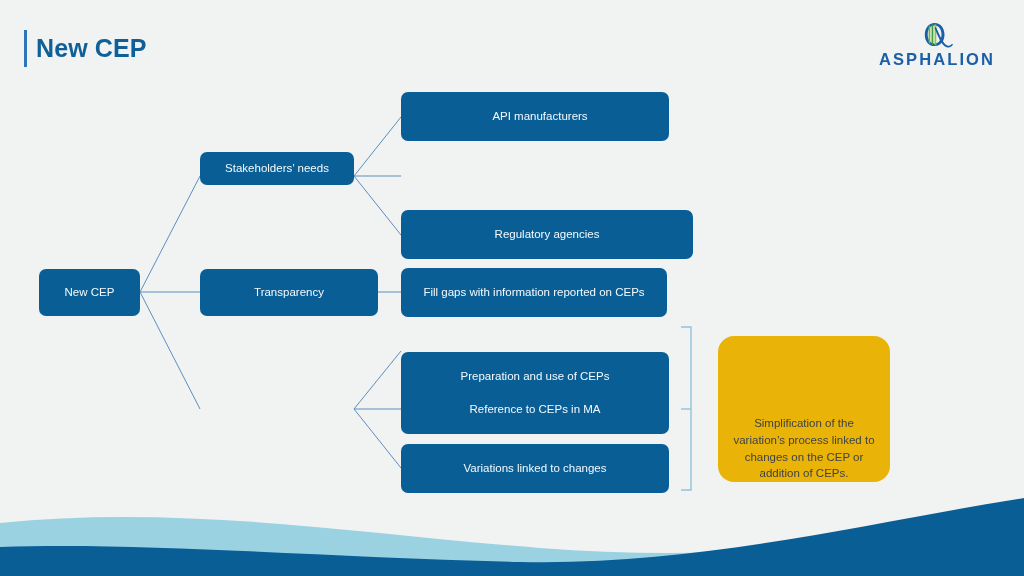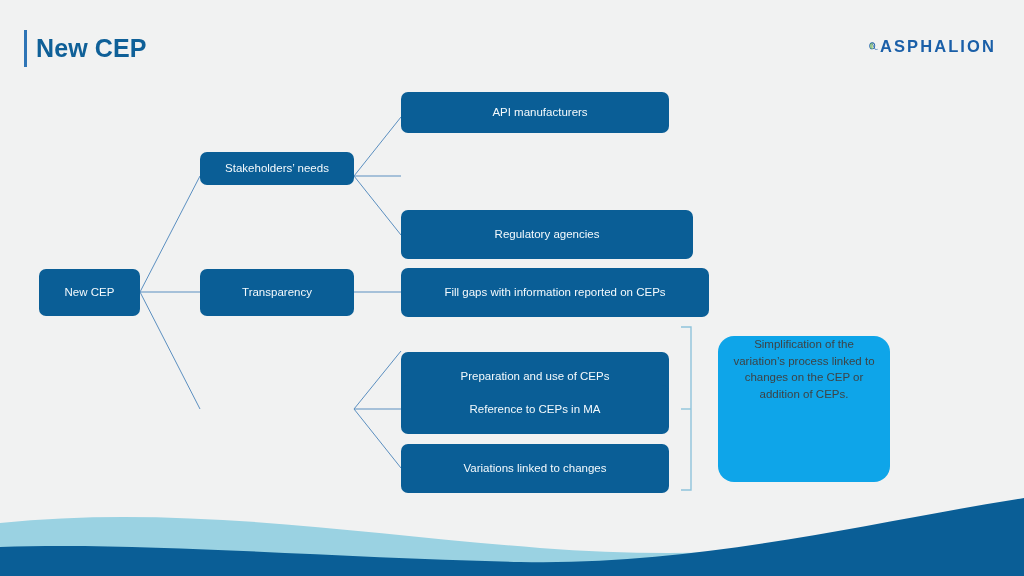--- a/index.html
+++ b/index.html
@@ -45,26 +45,26 @@
     font-weight: bold;
     color: #0f6098;
     letter-spacing: 0.1px;
     line-height: 1;
     white-space: nowrap;
   }
 
   
   #logo {
     position: absolute;
-    right: 28px;
+    right: 22px;
     top: 20px;
     width: 130px;
     height: 52px;
     display: flex;
-    flex-direction: row;
+    flex-direction: column;
     align-items: center;
     justify-content: flex-start;
   }
   #logo-mark {
     width: 46px;
     height: 30px;
     display: block;
   }
   #logo-word {
     margin-top: 1px;
@@ -103,24 +103,24 @@
     white-space: nowrap;
   }
 
   
   #callout {
     position: absolute;
     left: 718px;
     top: 336px;
     width: 172px;
     height: 146px;
-    background: #0ea5e9;
+    background: #eab308;
     border-radius: 16px;
     display: flex;
-    align-items: flex-start;
+    align-items: flex-end;
     justify-content: center;
     box-sizing: border-box;
     padding: 0 12px;
   }
   #callout-text {
     color: #3d4346;
     font-size: 11.5px;
     line-height: 1.45;
     text-align: center;
   }
@@ -191,31 +191,31 @@
     </g>
   </svg>
 
   <div class="node" style="left:39px; top:269px; width:101px; height:47px;">
     <span class="node-label">New CEP</span>
   </div>
 
   <div class="node" style="left:200px; top:152px; width:154px; height:33px;">
     <span class="node-label">Stakeholders’ needs</span>
   </div>
-  <div class="node" style="left:401px; top:92px; width:268px; height:41px;padding-left:20px;">
+  <div class="node" style="left:401px; top:92px; width:268px; height:49px;padding-left:20px;">
     <span class="node-label">API manufacturers</span>
   </div>
   <div class="node" style="left:401px; top:210px; width:292px; height:49px;">
     <span class="node-label">Regulatory agencies</span>
   </div>
 
-  <div class="node" style="left:200px; top:269px; width:154px; height:47px;">
+  <div class="node" style="left:200px; top:269px; width:178px; height:47px;">
     <span class="node-label">Transparency</span>
   </div>
-  <div class="node" style="left:401px; top:268px; width:308px; height:49px;">
+  <div class="node" style="left:401px; top:268px; width:266px; height:49px;">
     <span class="node-label">Fill gaps with information reported on CEPs</span>
   </div>
 
   <div class="node" style="left:401px; top:326px; width:268px; height:49px;margin-top:26px;">
     <span class="node-label">Preparation and use of CEPs</span>
   </div>
   <div class="node" style="left:401px; top:444px; width:268px; height:49px;">
     <span class="node-label">Variations linked to changes</span>
   </div>
   <div class="node" style="left:401px; top:385px; width:268px; height:49px;">

